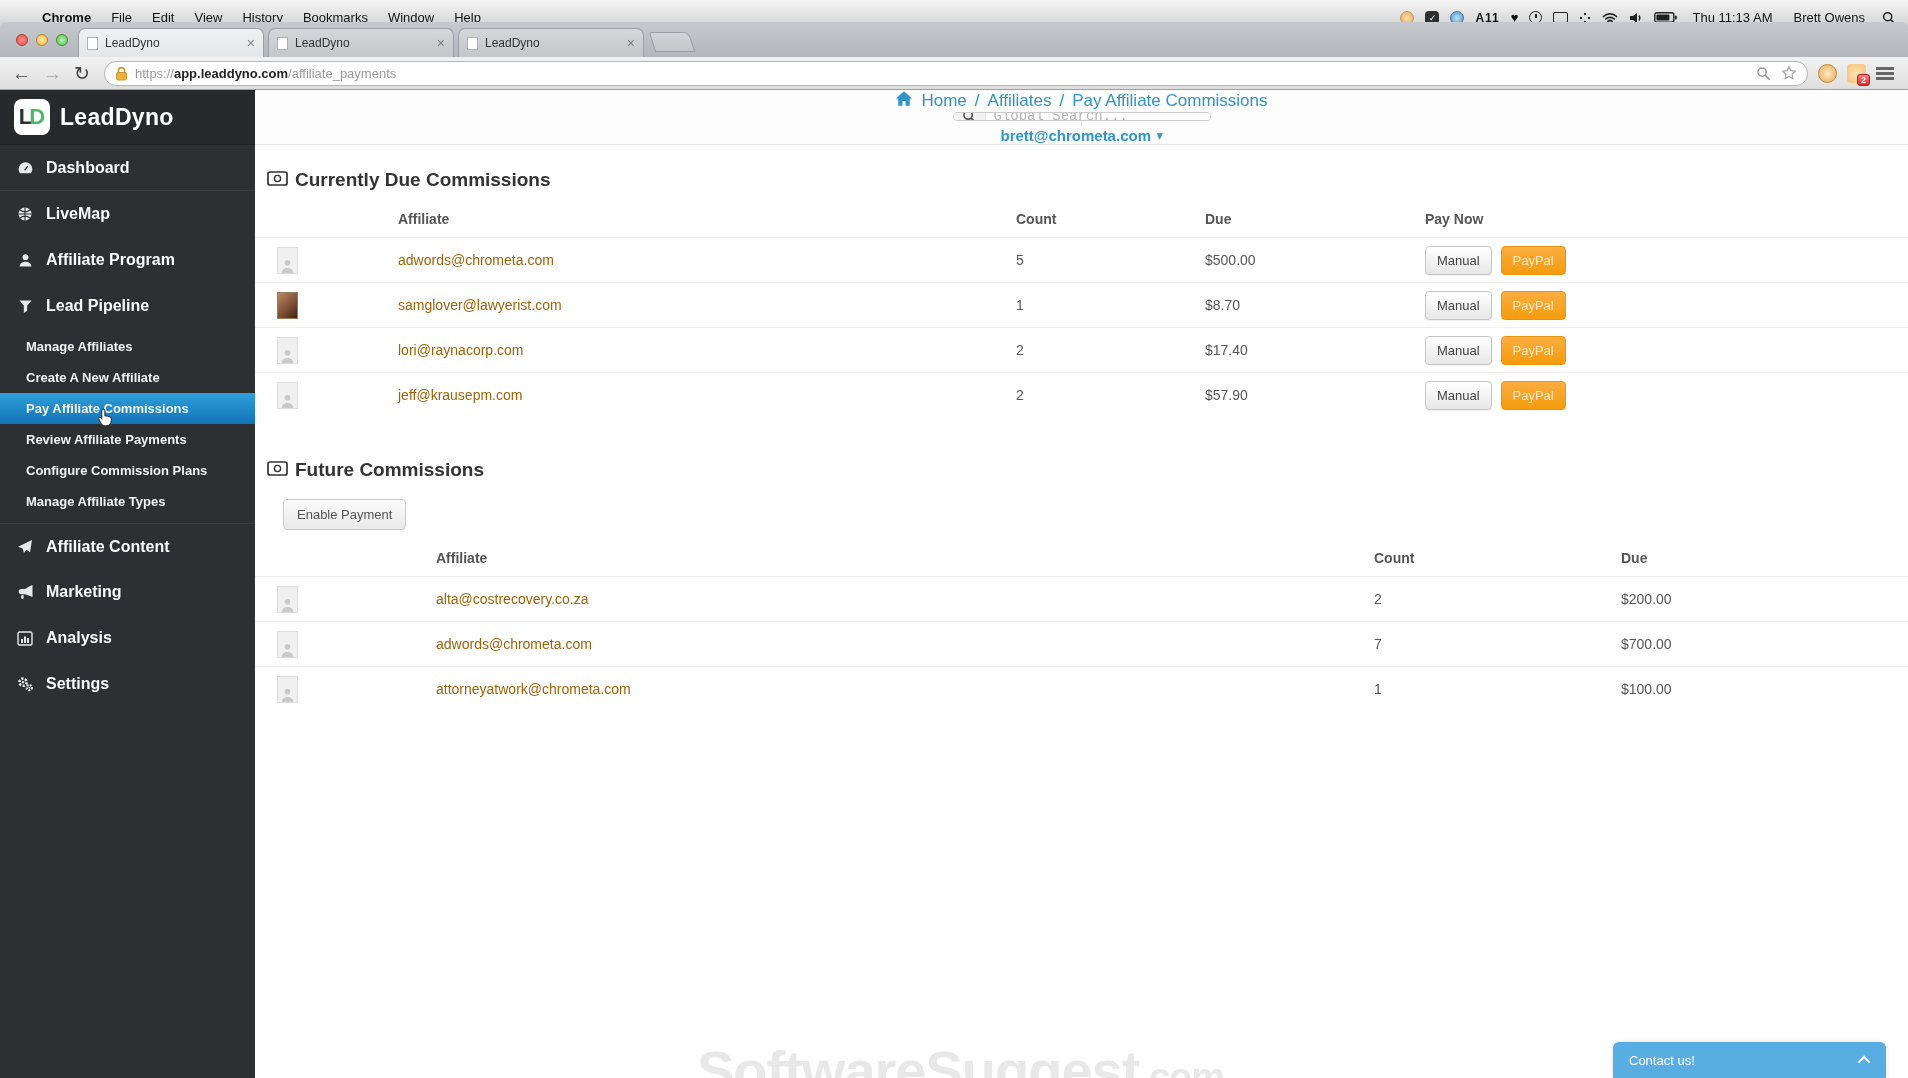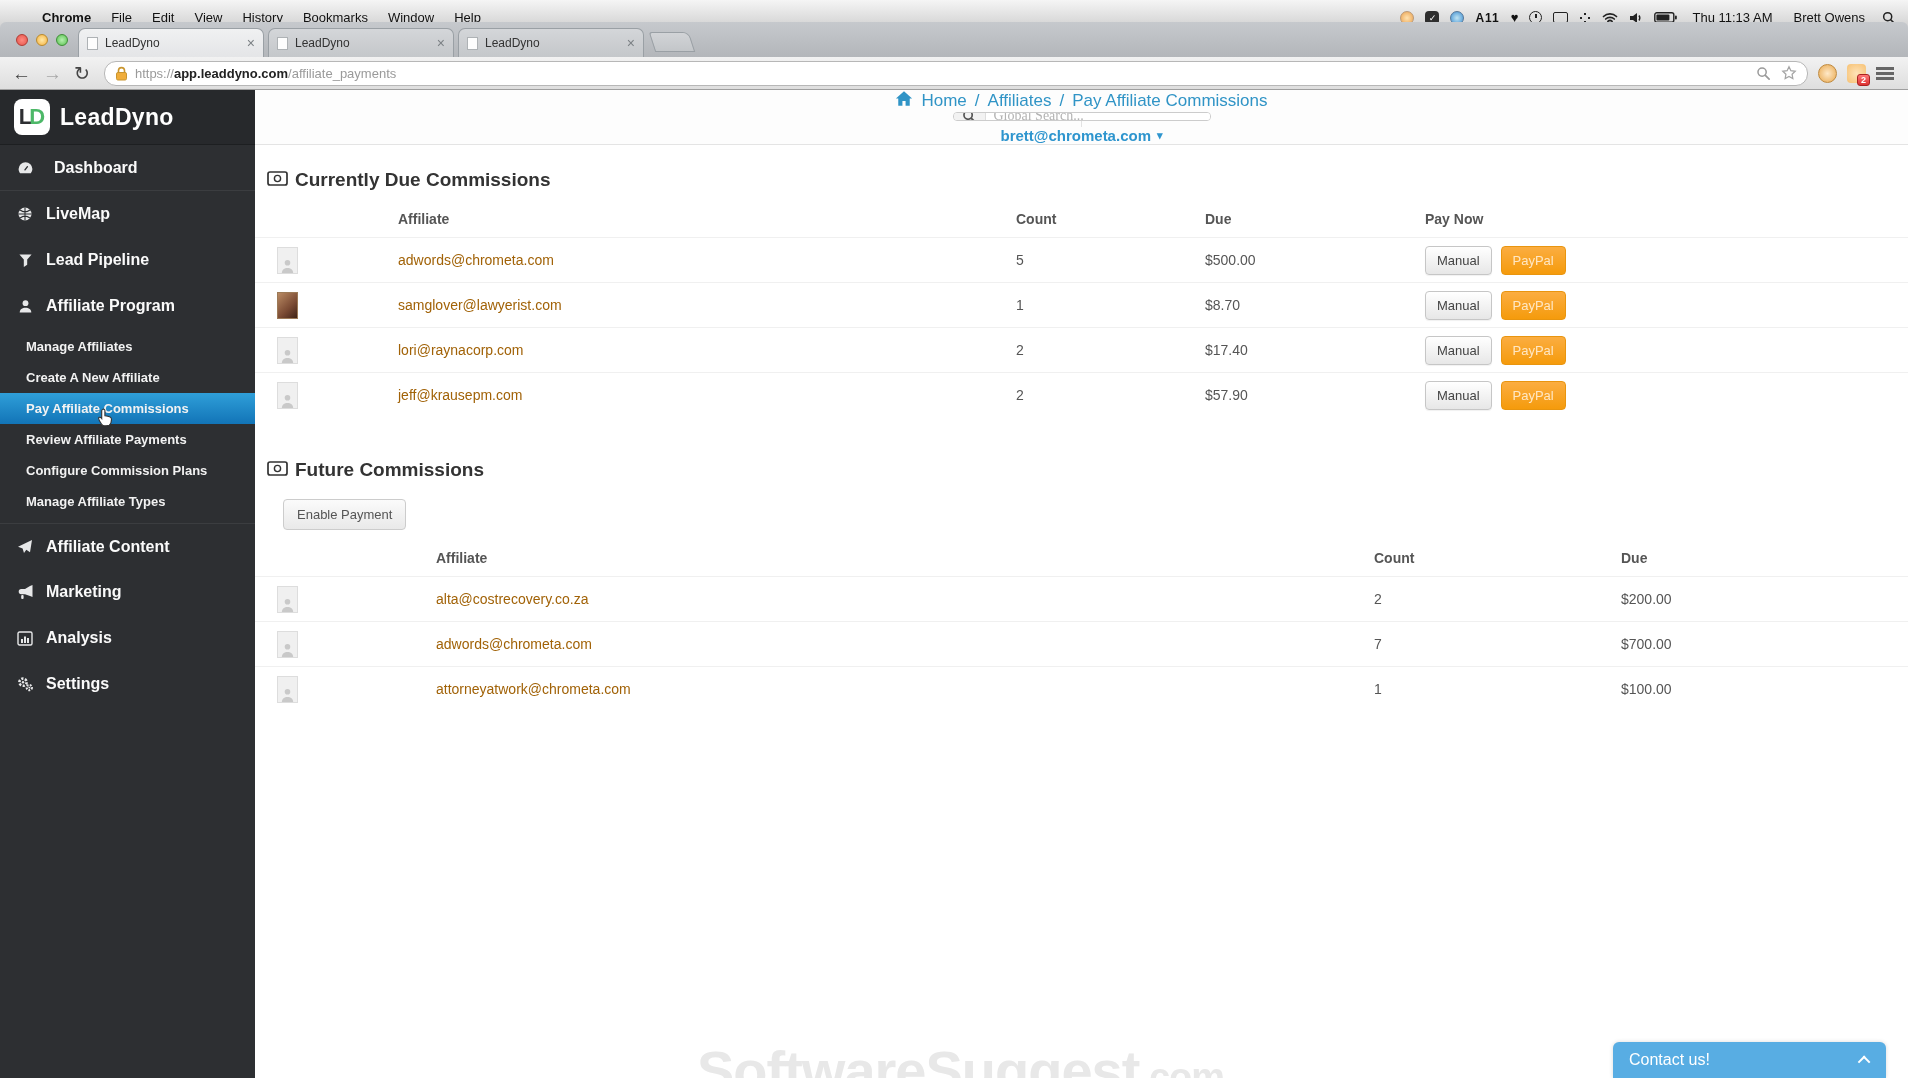--- a/index.html
+++ b/index.html
@@ -80,38 +80,38 @@
   
   .sidebar { position:absolute; top:0; left:0; bottom:0; width:255px; background:#2d2f32; color:#fff; }
   .brand { height:55px; background:#27292c; border-bottom:1px solid #1d1f21; display:flex; align-items:center; padding-left:14px; }
   .brand-logo { width:36px; height:36px; background:#fff; border-radius:8px; display:flex; align-items:center; justify-content:center;
     font-weight:bold; font-size:22px; margin-right:10px; }
   .brand-logo .l { color:#2d2f32; }
   .brand-logo .d { color:#4db868; margin-left:-3px; }
   .brand-name { font-size:23px; font-weight:bold; letter-spacing:.3px; }
   .navitem { display:flex; align-items:center; height:46px; padding-left:16px; font-size:16px; font-weight:bold; color:#fafafa; }
   .navitem .nicon { width:18px; margin-right:12px; display:inline-flex; justify-content:center; }
-  .navitem.hairline { border-bottom:1px solid rgba(255,255,255,.07);gap:8px; }
+  .navitem.hairline { border-bottom:1px solid rgba(255,255,255,.07); }
   .subnav { padding:2px 0 6px; }
   .subitem { display:flex; align-items:center; height:31px; padding-left:26px; font-size:13px; font-weight:bold; color:#f2f2f2; }
   .subitem.active { background:linear-gradient(#2f9fd9,#1274b7); position:relative; }
   .grouptop { border-top:1px solid rgba(255,255,255,.07); }
   .cursor-hand { position:absolute; left:96px; top:318px; z-index:9; }
 
   
   .main { position:absolute; left:255px; right:0; top:0; bottom:0; background:#fff; }
   .page-header { height:55px; background:#fdfdfd; border-bottom:1px solid #e4e4e4;
     display:flex; align-items:center; padding:0 30px;flex-direction:column; }
   .breadcrumb { display:flex; align-items:center; gap:8px; font-size:17px; color:#3094c6; }
   .breadcrumb .crumb { color:#3094c6; }
   .breadcrumb .sep { color:#3094c6; }
   .ph-spacer { flex:1; }
   .searchbox { display:flex; align-items:center; width:258px; height:32px; border:1px solid #ccc; border-radius:4px; background:#fff; overflow:hidden; }
   .searchbox .saddon { width:32px; height:100%; display:flex; align-items:center; justify-content:center; background:#f2f2f2; border-right:1px solid #ddd; }
-  .searchbox input { border:none; outline:none; flex:1; font-size:14px; color:#555; padding:0 8px; font-family:Liberation Serif, serif; }
+  .searchbox input { border:none; outline:none; flex:1; font-size:14px; color:#555; padding:0 8px; font-family:Liberation Mono, monospace; }
   .searchbox input::placeholder { color:#b3b3b3; }
   .vsep { width:1px; height:30px; background:#e2e2e2; margin:0 18px; }
   .userlink { color:#2e95ce; font-weight:bold; font-size:15px; display:flex; align-items:center; gap:6px; }
   .userlink .caret { font-size:11px; }
 
   
   .section-title { display:flex; align-items:center; gap:7px; margin:24px 0 10px 12px;
     font-size:19px; font-weight:bold; color:#333; }
   .ctable { width:100%; }
   .trow { display:grid; align-items:center; height:45px; border-top:1px solid #f0f0f0; }
@@ -126,21 +126,21 @@
   .btn { display:inline-block; border-radius:4px; font-size:13px; line-height:1; padding:7px 11px; border:1px solid #ccc; }
   .btn-manual { background:linear-gradient(#ffffff,#e7e7e7); color:#444; border-color:#c6c6c6; box-shadow:0 1px 1px rgba(0,0,0,.06); }
   .btn-paypal { background:linear-gradient(#fbad41,#f59b0c); color:#ffe7c4; border-color:#e9950f; margin-left:5px; }
   .btn-enable { background:linear-gradient(#fbfbfb,#e9e9e9); color:#555; border-color:#ccc; margin:8px 0 10px 28px; padding:8px 13px; }
 
   .watermark { position:absolute; left:697px; top:948px; font-weight:bold; color:#e8e8e8;
     font-size:56px; letter-spacing:-1px; white-space:nowrap; }
   .watermark .wm-suffix { font-size:38px; }
 
   .contact { position:absolute; right:22px; bottom:0; width:273px; height:36px; background:#58ade3;
-    border-radius:6px 6px 0 0; color:#fff; font-size:16px; display:flex; align-items:center;
+    border-radius:6px 6px 0 0; color:#fff; font-size:13px; display:flex; align-items:center;
     padding:0 16px; box-shadow:0 0 4px rgba(0,0,0,.15); }
   .contact .cspacer { flex:1; }
   .chev-up { width:9px; height:9px; border-left:2.5px solid #fff; border-top:2.5px solid #fff; transform:rotate(45deg) translateY(2px); }
 </style>
 </head>
 <body>
 
 <div class="screen">
 
   <div class="menubar">
@@ -279,33 +279,33 @@
           <svg width="16" height="16" viewBox="0 0 16 16">
               <circle cx="8" cy="8" r="6.5" fill="#e7e8e9"></circle>
               <path d="M8 1.5v13M1.5 8h13M3 4a8.5 8.5 0 0 0 10 0M3 12a8.5 8.5 0 0 1 10 0" stroke="#2d2f32" stroke-width="1.1" fill="none"></path>
             </svg>
         </span>
         <span>LiveMap</span>
       </div>
       <div class="navitem">
         <span class="nicon">
           <svg width="15" height="15" viewBox="0 0 16 16">
-              <path d="M1.5 1.5h13L9.8 7v5.5l-3.6 2.3V7z" fill="#e7e8e9"></path>
-            </svg>
-        </span>
-        <span>Lead Pipeline</span>
-      </div>
-      <div class="navitem">
-        <span class="nicon">
-          <svg width="15" height="15" viewBox="0 0 16 16">
               <circle cx="8" cy="4.4" r="3.1" fill="#e7e8e9"></circle>
               <path d="M1.8 14.5c0-3.4 2.8-5.1 6.2-5.1s6.2 1.7 6.2 5.1z" fill="#e7e8e9"></path>
             </svg>
         </span>
         <span>Affiliate Program</span>
+      </div>
+      <div class="navitem">
+        <span class="nicon">
+          <svg width="15" height="15" viewBox="0 0 16 16">
+              <path d="M1.5 1.5h13L9.8 7v5.5l-3.6 2.3V7z" fill="#e7e8e9"></path>
+            </svg>
+        </span>
+        <span>Lead Pipeline</span>
       </div>
 
       <div class="subnav">
         <div class="subitem">
             <span>Manage Affiliates</span>
           </div>
         <div class="subitem">
             <span>Create A New Affiliate</span>
           </div>
         <div class="subitem active">

